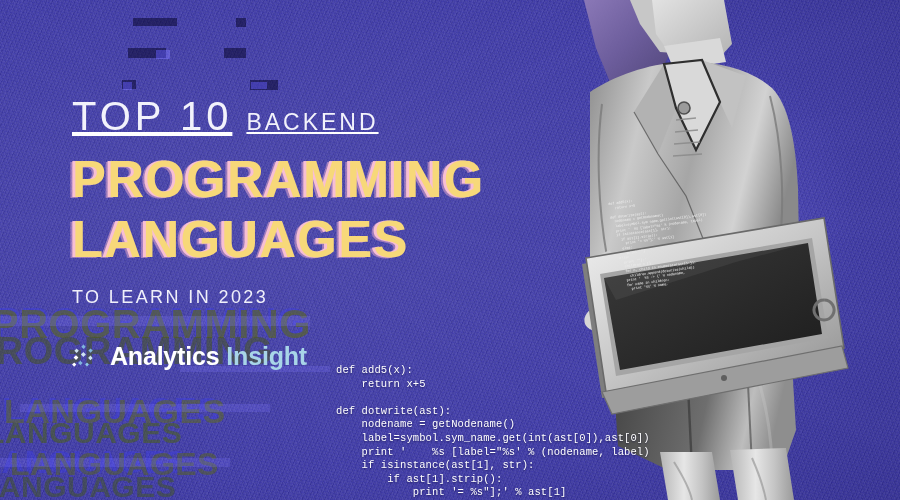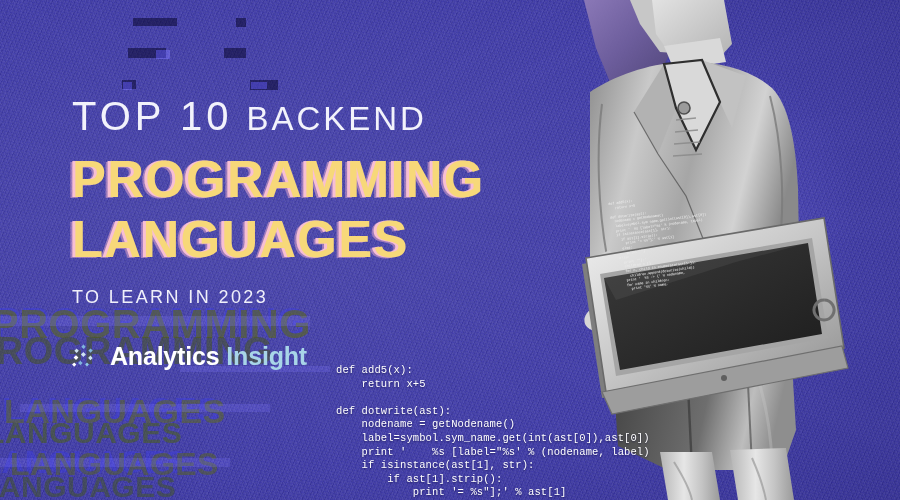--- a/index.html
+++ b/index.html
@@ -92,27 +92,28 @@
   .tb1 { left:156px; top:50px; width:14px; height:9px; }
   .tb2 { left:123px; top:82px; width:9px;  height:8px; }
   .tb3 { left:251px; top:82px; width:16px; height:7px; }
 
   
   .headline { position:absolute; left:72px; top:96px; z-index:6; }
 
   .line-top {
     display:flex; align-items:baseline; gap:14px;
     color:#ffffff;
+    text-decoration:underline;
   }
   .kicker-big {
     font-size:40px; font-weight:300; letter-spacing:4px; line-height:1;
     color:#f2f2fb;
   }
   .kicker-small {
-    font-size:33px; font-weight:300; letter-spacing:3px; line-height:1;
+    font-size:23px; font-weight:300; letter-spacing:3px; line-height:1;
     color:#f2f2fb;
   }
 
   .big {
     position:relative;
     font-size:51px;
     font-weight:700;
     letter-spacing:1.2px;
     line-height:.98;
     color:#f7d879;

